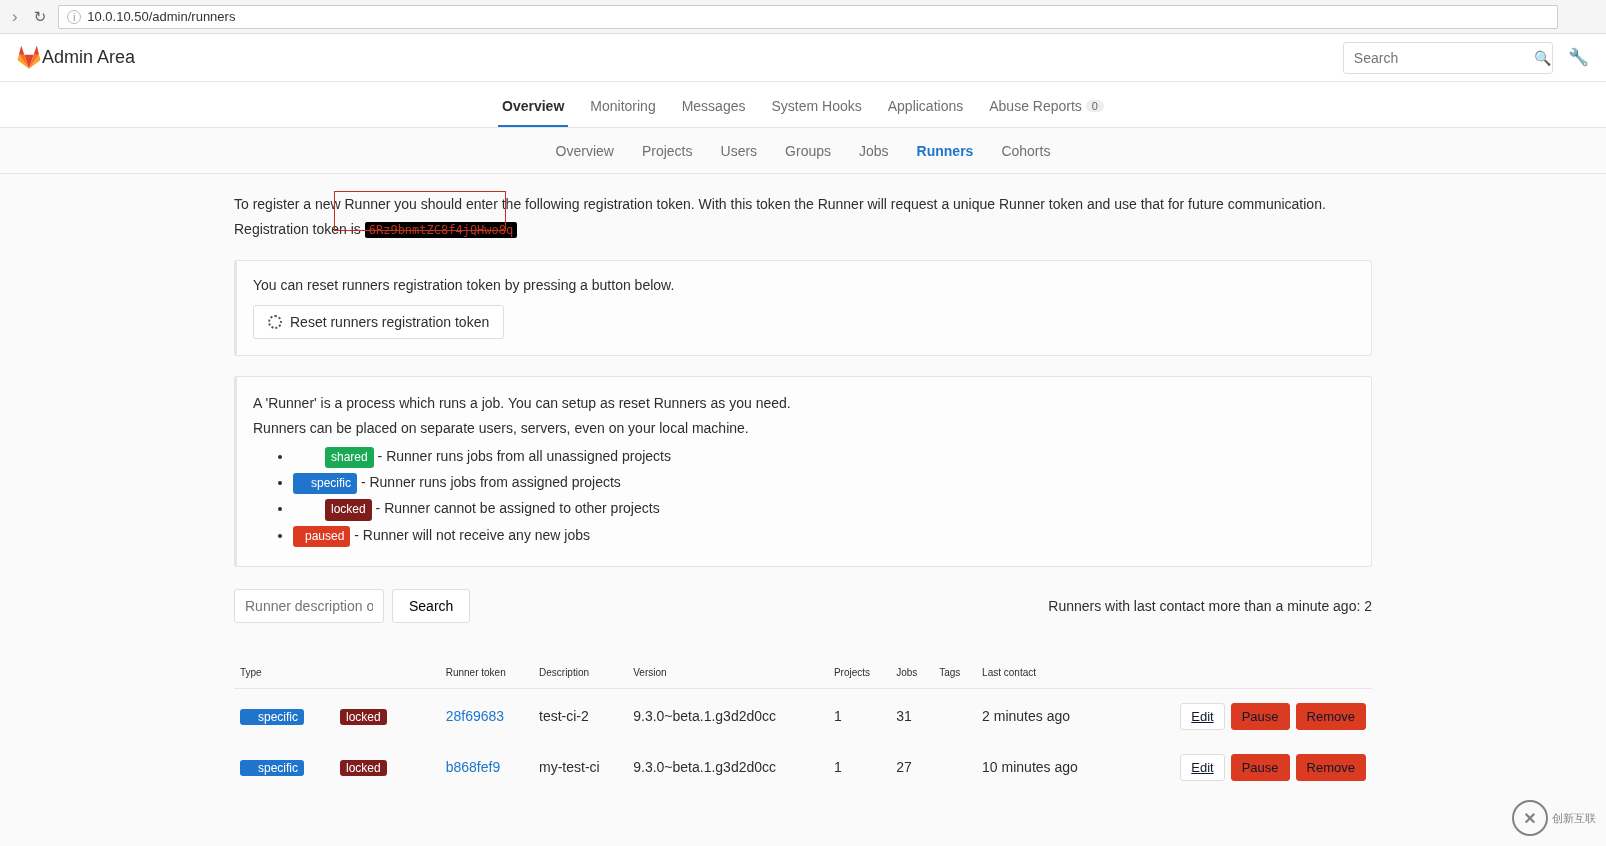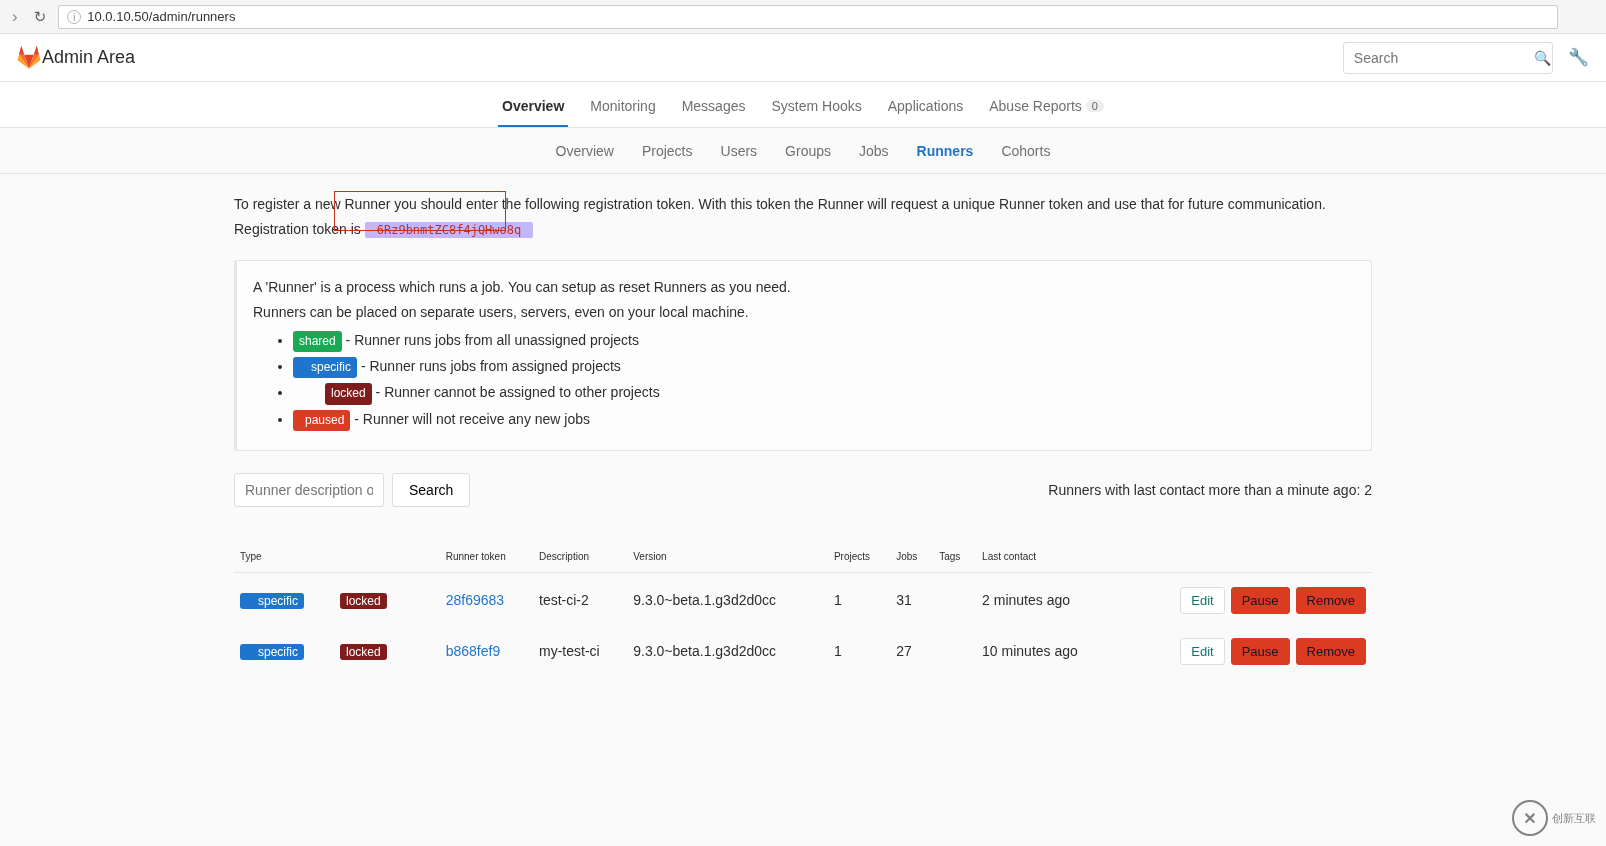--- a/index.html
+++ b/index.html
@@ -25,50 +25,50 @@
     .primary-nav a { padding: 12px 4px 11px; color: #707070; font-size: 14px; text-decoration: none; border-bottom: 2px solid transparent; display: inline-flex; align-items: center; gap: 4px; }
     .primary-nav a.active { color: #2e2e2e; font-weight: 600; border-bottom-color: #1f75cb; }
     .nav-badge { background: #eee; color: #666; border-radius: 8px; padding: 0 6px; font-size: 11px; min-width: 16px; text-align: center; }
     
     .secondary-nav { background: #fafafa; border-bottom: 1px solid #e5e5e5; display: flex; justify-content: center; gap: 20px; height: 46px; align-items: center; }
     .secondary-nav a { padding: 12px 4px; color: #707070; font-size: 14px; text-decoration: none; }
     .secondary-nav a.active { color: #1f75cb; font-weight: 600; }
     
     .content { max-width: 1170px; margin: 0 auto; padding: 20px 16px; }
     .intro-text { color: #2e2e2e; line-height: 1.5; margin-bottom: 4px; }
-    .token-code { font-family: Menlo, Monaco, monospace; font-size: 12px; color: #c0341d; background: #c4b5fd; padding: 1px 12px; border-radius: 2px; }
+    .token-code { font-family: Menlo, Monaco, monospace; font-size: 12px; color: #c0341d; background: #000000; padding: 1px 4px; border-radius: 2px; }
     .highlight-box { position: absolute; border: 1px solid #c0341d; }
     .intro-wrap { position: relative; }
     
     .panel { background: #fdfdfd; border: 1px solid #e5e5e5; border-left: 3px solid #e5e5e5; border-radius: 3px; padding: 16px; margin-top: 20px; }
     .reset-btn { margin-top: 12px; height: 34px; border: 1px solid #ddd; background: #fff; border-radius: 3px; padding: 0 14px; display: inline-flex; align-items: center; gap: 8px; color: #2e2e2e; font-size: 14px; cursor: pointer; }
     .spinner { width: 14px; height: 14px; border: 2px dotted #555; border-radius: 50%; display: inline-block; }
     
     .states-panel p { margin-bottom: 4px; line-height: 1.5; }
     .states-panel ul { list-style: disc; padding-left: 40px; margin-top: 6px; }
     .states-panel li { margin-bottom: 3px; line-height: 1.6; }
     .badge { display: inline-block; padding: 1px 6px; border-radius: 3px; color: #fff; font-size: 12px; }
-    .badge-shared { background: #1aaa55; }
+    .badge-shared { background: #1aaa55; margin-left: 32px; }
     .badge-specific { background: #1f75cb; padding-left: 18px; }
     .badge-locked { background: #7f1d1d; margin-left: 32px; }
     .badge-paused { background: #db3b21; padding-left: 12px; }
     
     .filter-row { display: flex; justify-content: space-between; align-items: center; margin-top: 22px; }
     .filter-left { display: flex; gap: 8px; }
     .desc-input { width: 150px; height: 34px; border: 1px solid #ddd; border-radius: 3px; padding: 0 10px; font-size: 14px; outline: none; }
     .search-btn { height: 34px; border: 1px solid #ddd; background: #fff; border-radius: 3px; padding: 0 16px; font-size: 14px; cursor: pointer; }
     .contact-text { color: #2e2e2e; font-size: 14px; }
     
     .runners-table { width: 100%; margin-top: 34px; border-collapse: collapse; }
     .runners-table th { text-align: left; padding: 10px 6px; font-weight: 400; color: #2e2e2e; font-size: 10px; border-bottom: 1px solid #e5e5e5; }
     .runners-table td { padding: 14px 6px 10px; vertical-align: middle; color: #2e2e2e; font-size: 14px; }
     .link { color: #1f75cb; text-decoration: none; margin-top: 48px; }
     .action-btns { display: flex; gap: 6px; justify-content: flex-end; }
     .btn { border-radius: 3px; padding: 5px 10px; font-size: 13px; border: 1px solid; cursor: pointer; }
-    .btn-edit { background: #fff; border-color: #ddd; color: #0f766e; }
+    .btn-edit { background: #fff; border-color: #ddd; color: #0f172a; text-decoration: underline; }
     .btn-warn { background: #db3b21; border-color: #db3b21; color: #0f172a; }
     .tag-group { display: inline-flex; gap: 4px; }
     
     .watermark { position: fixed; bottom: 10px; right: 10px; opacity: 0.6; display: flex; align-items: center; gap: 4px; font-size: 11px; color: #333; }
     .watermark-circle { width: 36px; height: 36px; border: 2px solid #333; border-radius: 50%; display: flex; align-items: center; justify-content: center; font-weight: bold; font-size: 16px; }
   </style>
 </head>
 <body>
 
 <div class="browser-bar">
@@ -124,20 +124,27 @@
 <div class="content">
   <div class="intro-wrap">
     <p class="intro-text">To register a new Runner you should enter the following registration token. With this token the Runner will request a unique Runner token and use that for future communication.</p>
     <p class="intro-text">
       <span>Registration token is </span>
       <code class="token-code">6Rz9bnmtZC8f4jQHwo8q</code>
     </p>
     <div class="highlight-box" style="top:-3px; left:100px; width:172px; height:40px;"></div>
   </div>
 
+  <div class="panel">
+    <p>You can reset runners registration token by pressing a button below.</p>
+    <button class="reset-btn">
+      <span class="spinner"></span>
+      <span>Reset runners registration token</span>
+    </button>
+  </div>
 
   <div class="panel states-panel">
     <p>A 'Runner' is a process which runs a job. You can setup as reset Runners as you need.</p>
     <p>Runners can be placed on separate users, servers, even on your local machine.</p>
     <ul id="states-list">
         <li><span class="badge badge-shared">shared</span><span> - Runner runs jobs from all unassigned projects</span></li>
         <li><span class="badge badge-specific">specific</span><span> - Runner runs jobs from assigned projects</span></li>
         <li><span class="badge badge-locked">locked</span><span> - Runner cannot be assigned to other projects</span></li>
         <li><span class="badge badge-paused">paused</span><span> - Runner will not receive any new jobs</span></li>
       </ul>

